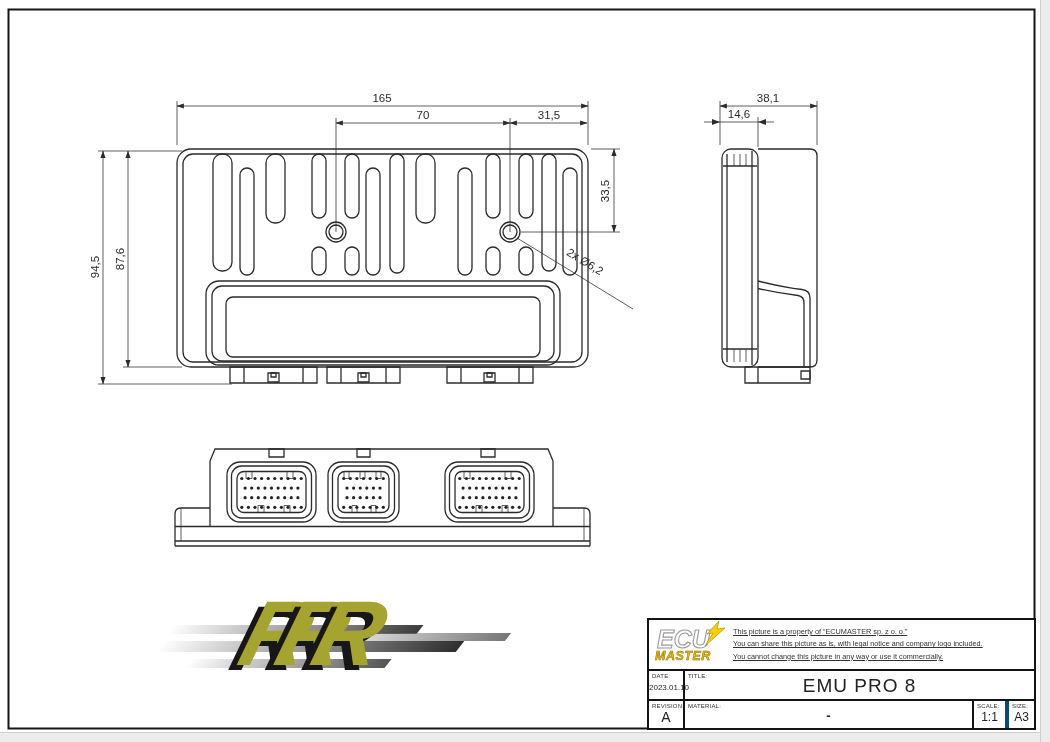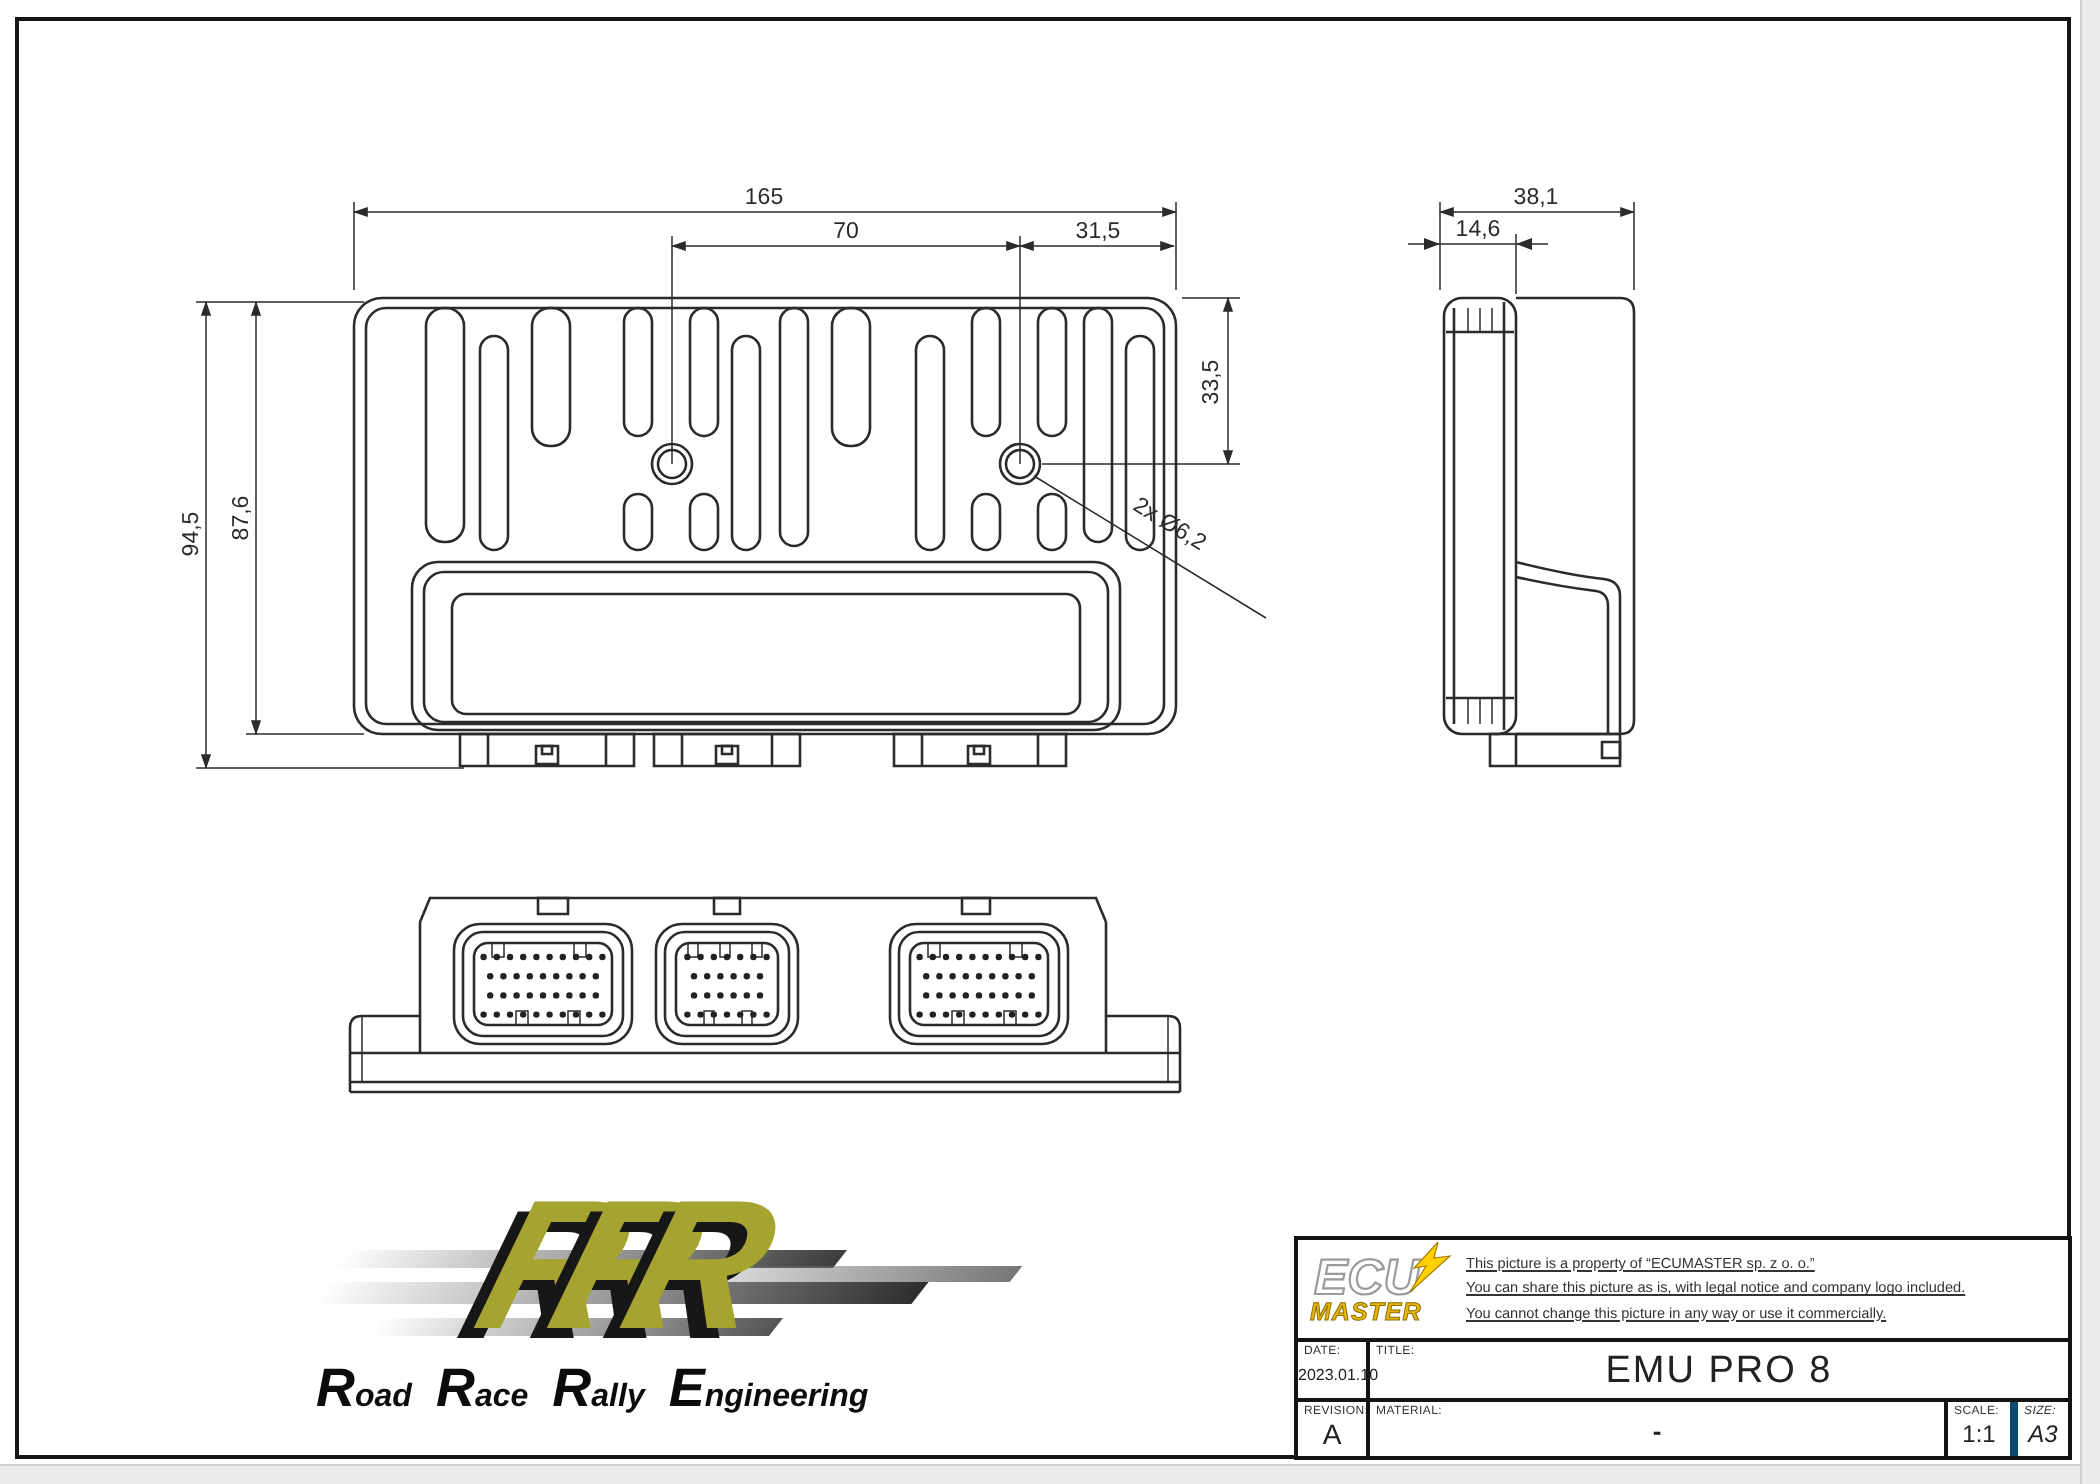--- a/index.html
+++ b/index.html
@@ -22,21 +22,21 @@
   .tb-row1{height:49px;display:flex;align-items:center;}
   .tb-row2{height:30px;border-top:2px solid #141414;display:flex;box-sizing:border-box;}
   .tb-row3{height:29px;border-top:2px solid #141414;display:flex;box-sizing:border-box;}
   .tb-cell{position:relative;box-sizing:border-box;}
   .tb-label{position:absolute;left:3px;top:2px;font-size:6px;color:#333;letter-spacing:.2px;}
   .cell-date{width:36px;border-right:2px solid #141414;}
   .cell-title{flex:1;}
   .cell-rev{width:36px;border-right:2px solid #141414;}
   .cell-mat{width:289px;border-right:2px solid #141414;}
   .cell-scale{width:35px;border-right:4px solid #0c4a6e;}
-  .cell-size{flex:1;font-style:italic;}
+  .cell-size{flex:1;}
   .val-date{position:absolute;left:0;right:0;top:12px;text-align:center;font-size:8px;color:#222;}
   .val-title{position:absolute;left:0;right:0;top:4px;text-align:center;font-size:19px;letter-spacing:1px;color:#222;}
   .val-rev{position:absolute;left:0;right:0;top:8px;text-align:center;font-size:14px;color:#222;}
   .val-mat{position:absolute;left:0;right:0;top:7px;text-align:center;font-size:13px;font-weight:bold;color:#222;}
   .val-scale,.val-size{position:absolute;left:0;right:0;top:9px;text-align:center;font-size:12px;color:#222;}
   .legal{font-size:7.3px;line-height:12.4px;color:#333;padding-left:4px;text-decoration:underline;}
 
   
   .ecu-logo{position:relative;width:76px;height:44px;margin-left:4px;flex:none;}
   .ecu-word{position:absolute;left:4px;top:2px;font-size:25px;font-weight:bold;font-style:italic;
@@ -353,23 +353,20 @@
         </g>
     </g>
   </svg>
 
   <div class="rrr">
     <div class="streak s1"></div>
     <div class="streak s2"></div>
     <div class="streak s3"></div>
     <div class="streak s4"></div>
     <div class="rrr-letters"><span>R</span><span>R</span><span>R</span></div>
-    <div class="rrr-tagline">
-      <span>Road</span><span>Race</span><span>Rally</span><span>Engineering</span>
-    </div>
   </div>
 
   <div class="tblock">
     <div class="tb-row1">
       <div class="ecu-logo">
         <div class="ecu-word">ECU</div>
         <svg class="ecu-bolt" width="22" height="26" viewBox="0 0 22 26">
           <polygon points="14,0 2,13 8,12 0,25 20,7 12,8" fill="#ffd000" stroke="#a87e00" stroke-width="0.6"></polygon>
         </svg>
         <div class="ecu-master">MASTER</div>

